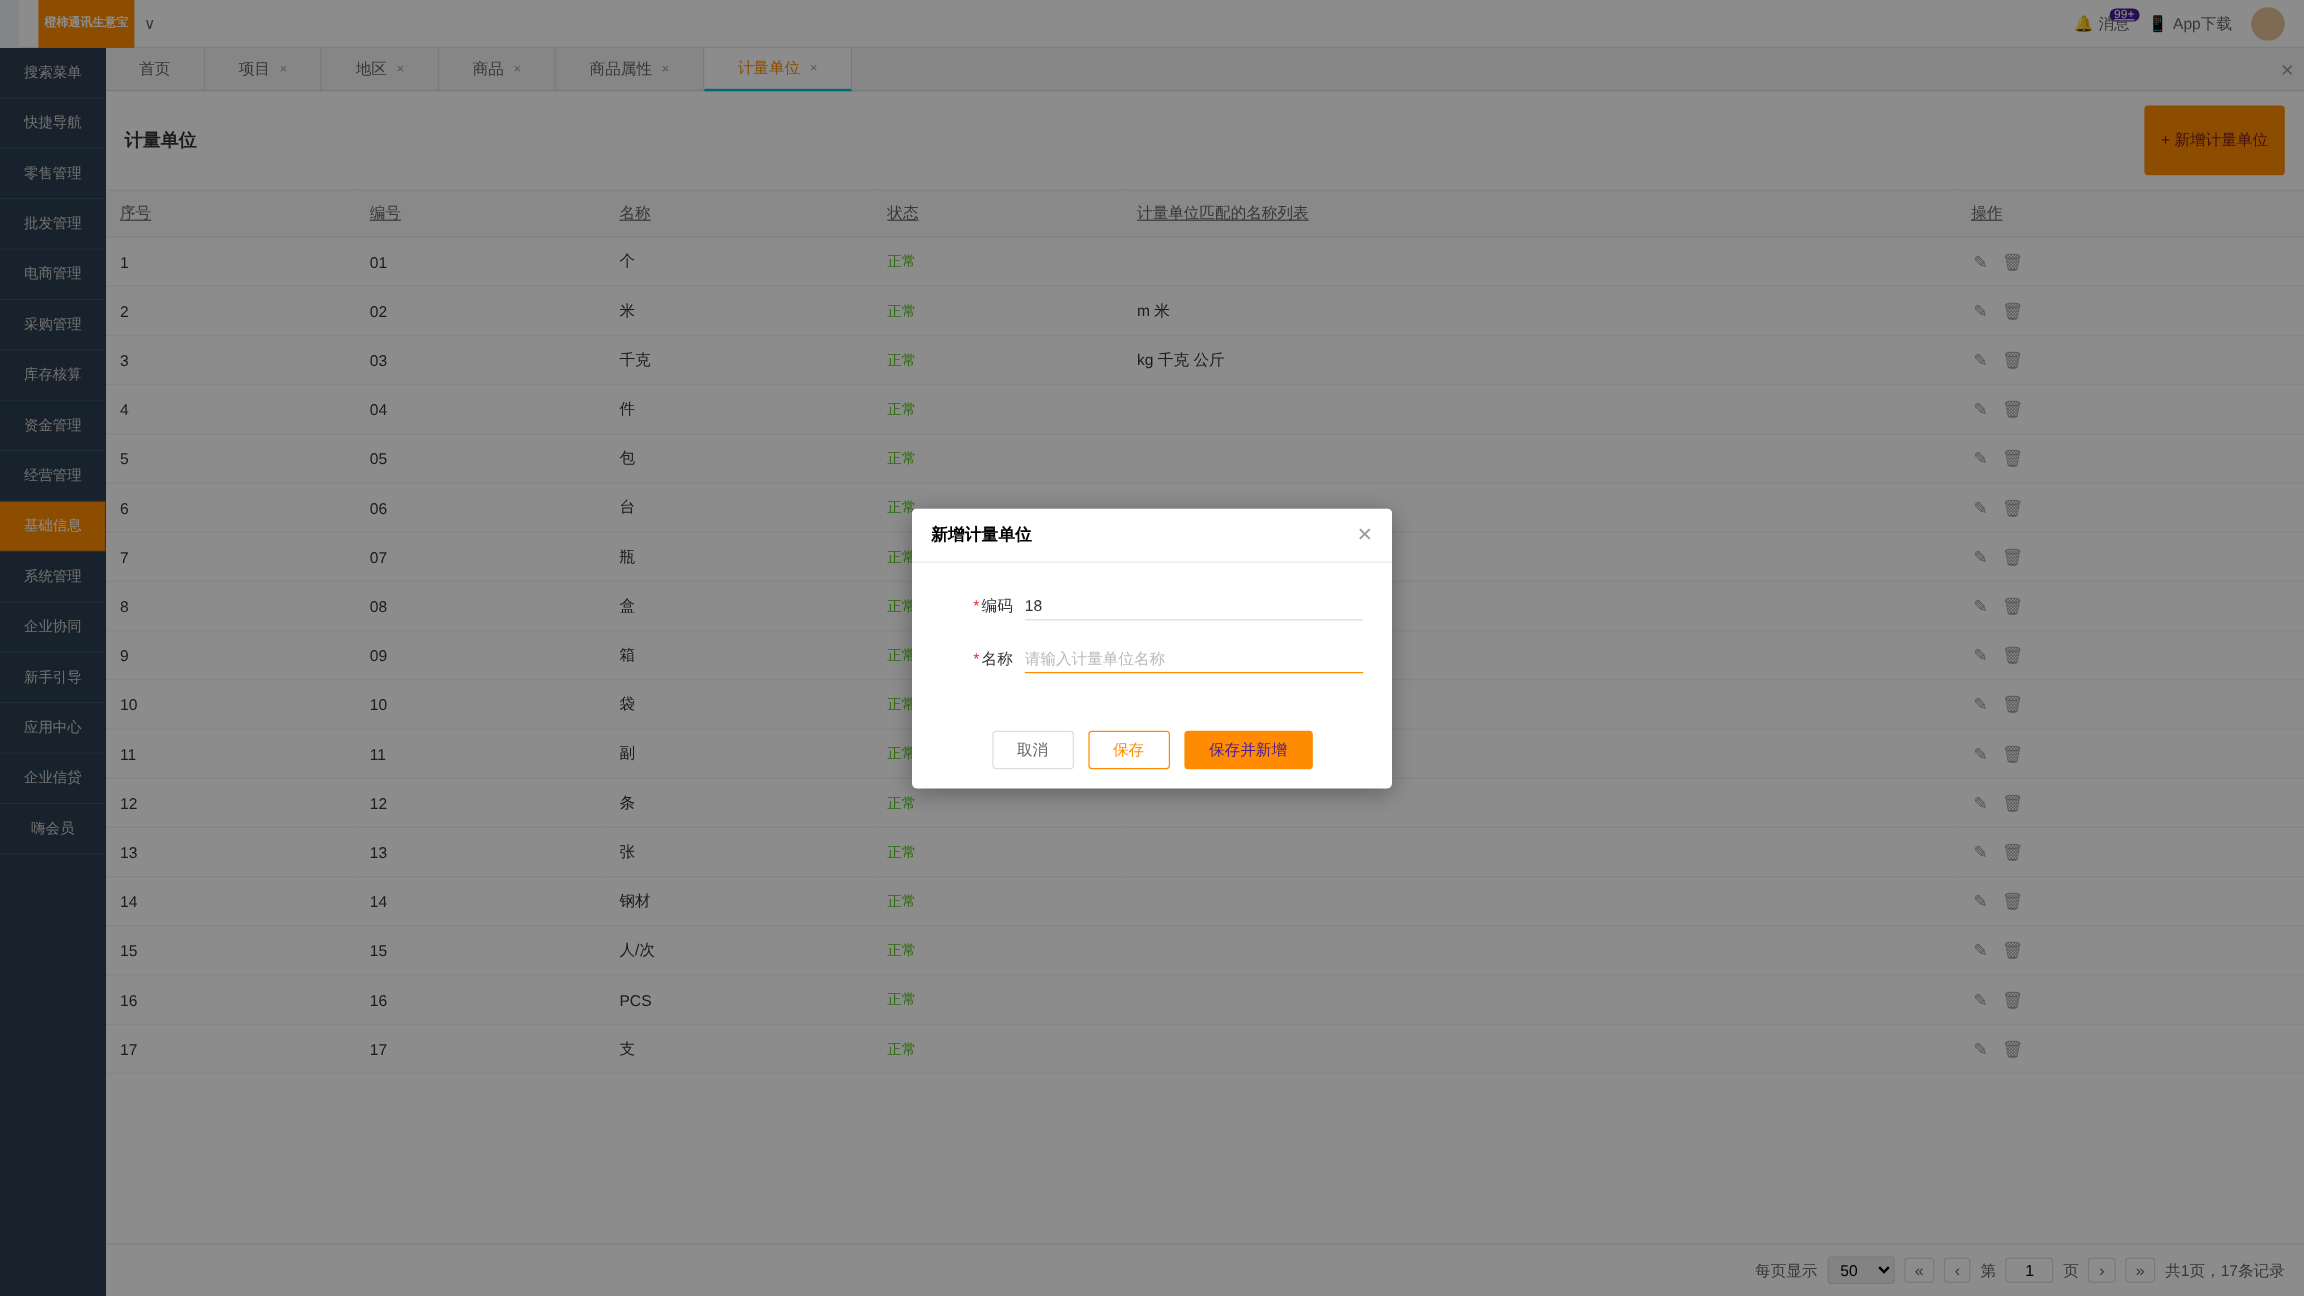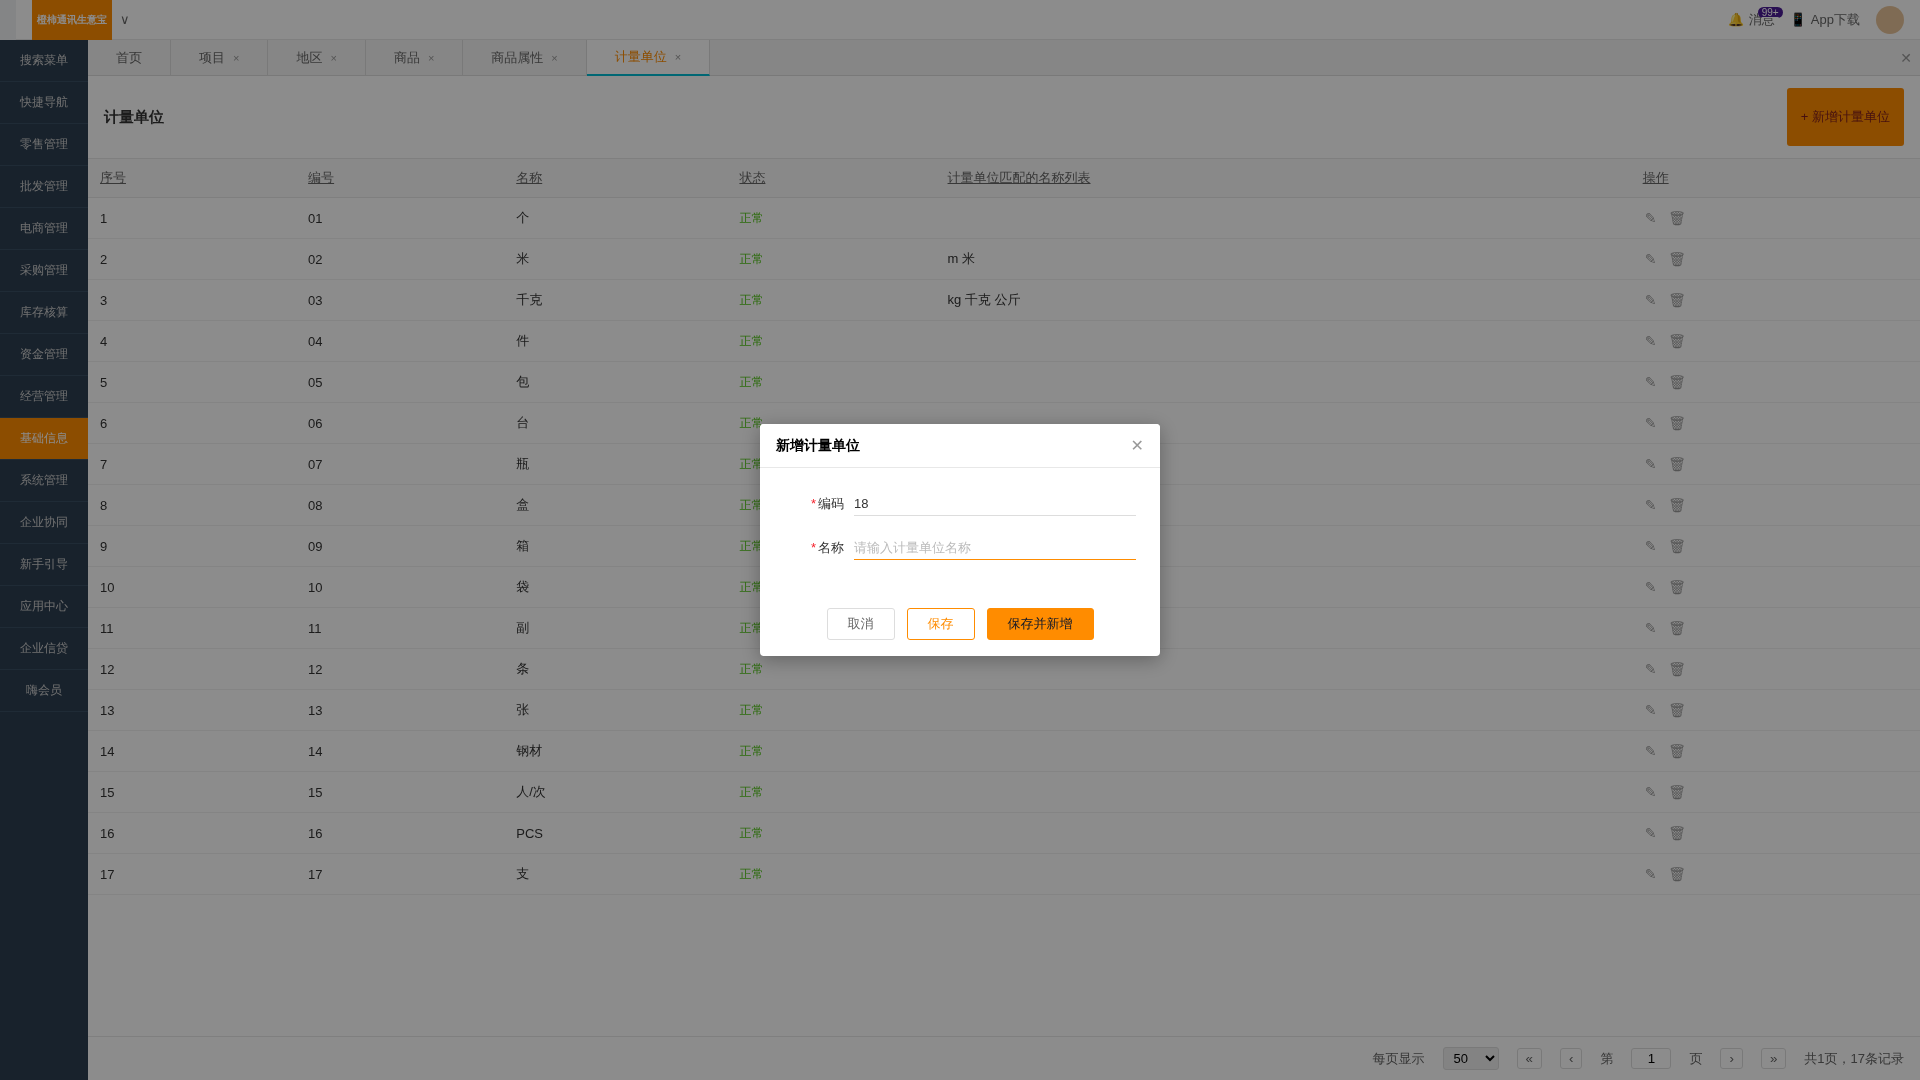--- a/index.html
+++ b/index.html
@@ -174,21 +174,21 @@
     }
 
     
     .pagination {
       padding: 10px 16px;
       background: #fff;
       border-top: 1px solid #e8e8e8;
       display: flex;
       justify-content: flex-end;
       align-items: center;
-      gap: 18px;
+      gap: 8px;
       font-size: 13px;
       color: #666;
     }
     .pagination-select {
       border: 1px solid #ddd;
       padding: 2px 6px;
       border-radius: 3px;
       font-size: 13px;
     }
     .pagination-btn {
@@ -282,21 +282,21 @@
       border: 1px solid #ff8c00;
       background: #fff;
       color: #ff8c00;
       padding: 6px 20px;
       border-radius: 3px;
       cursor: pointer;
       font-size: 13px;
     }
     .btn-save-new {
       background: #ff8c00;
-      color: #0f172a;
+      color: #4c1d95;
       border: 1px solid #ff8c00;
       padding: 6px 20px;
       border-radius: 3px;
       cursor: pointer;
       font-size: 13px;
     }
   </style>
 </head>
 <body>
 

